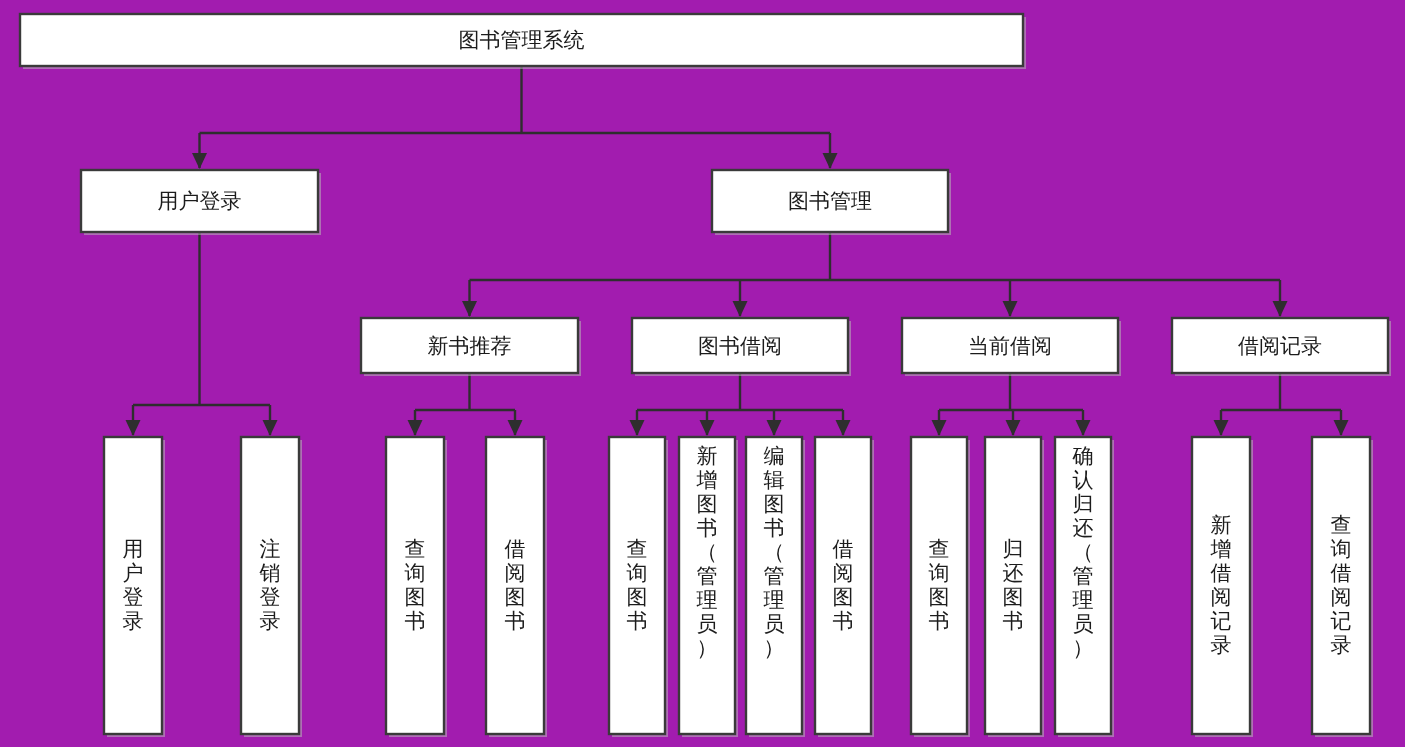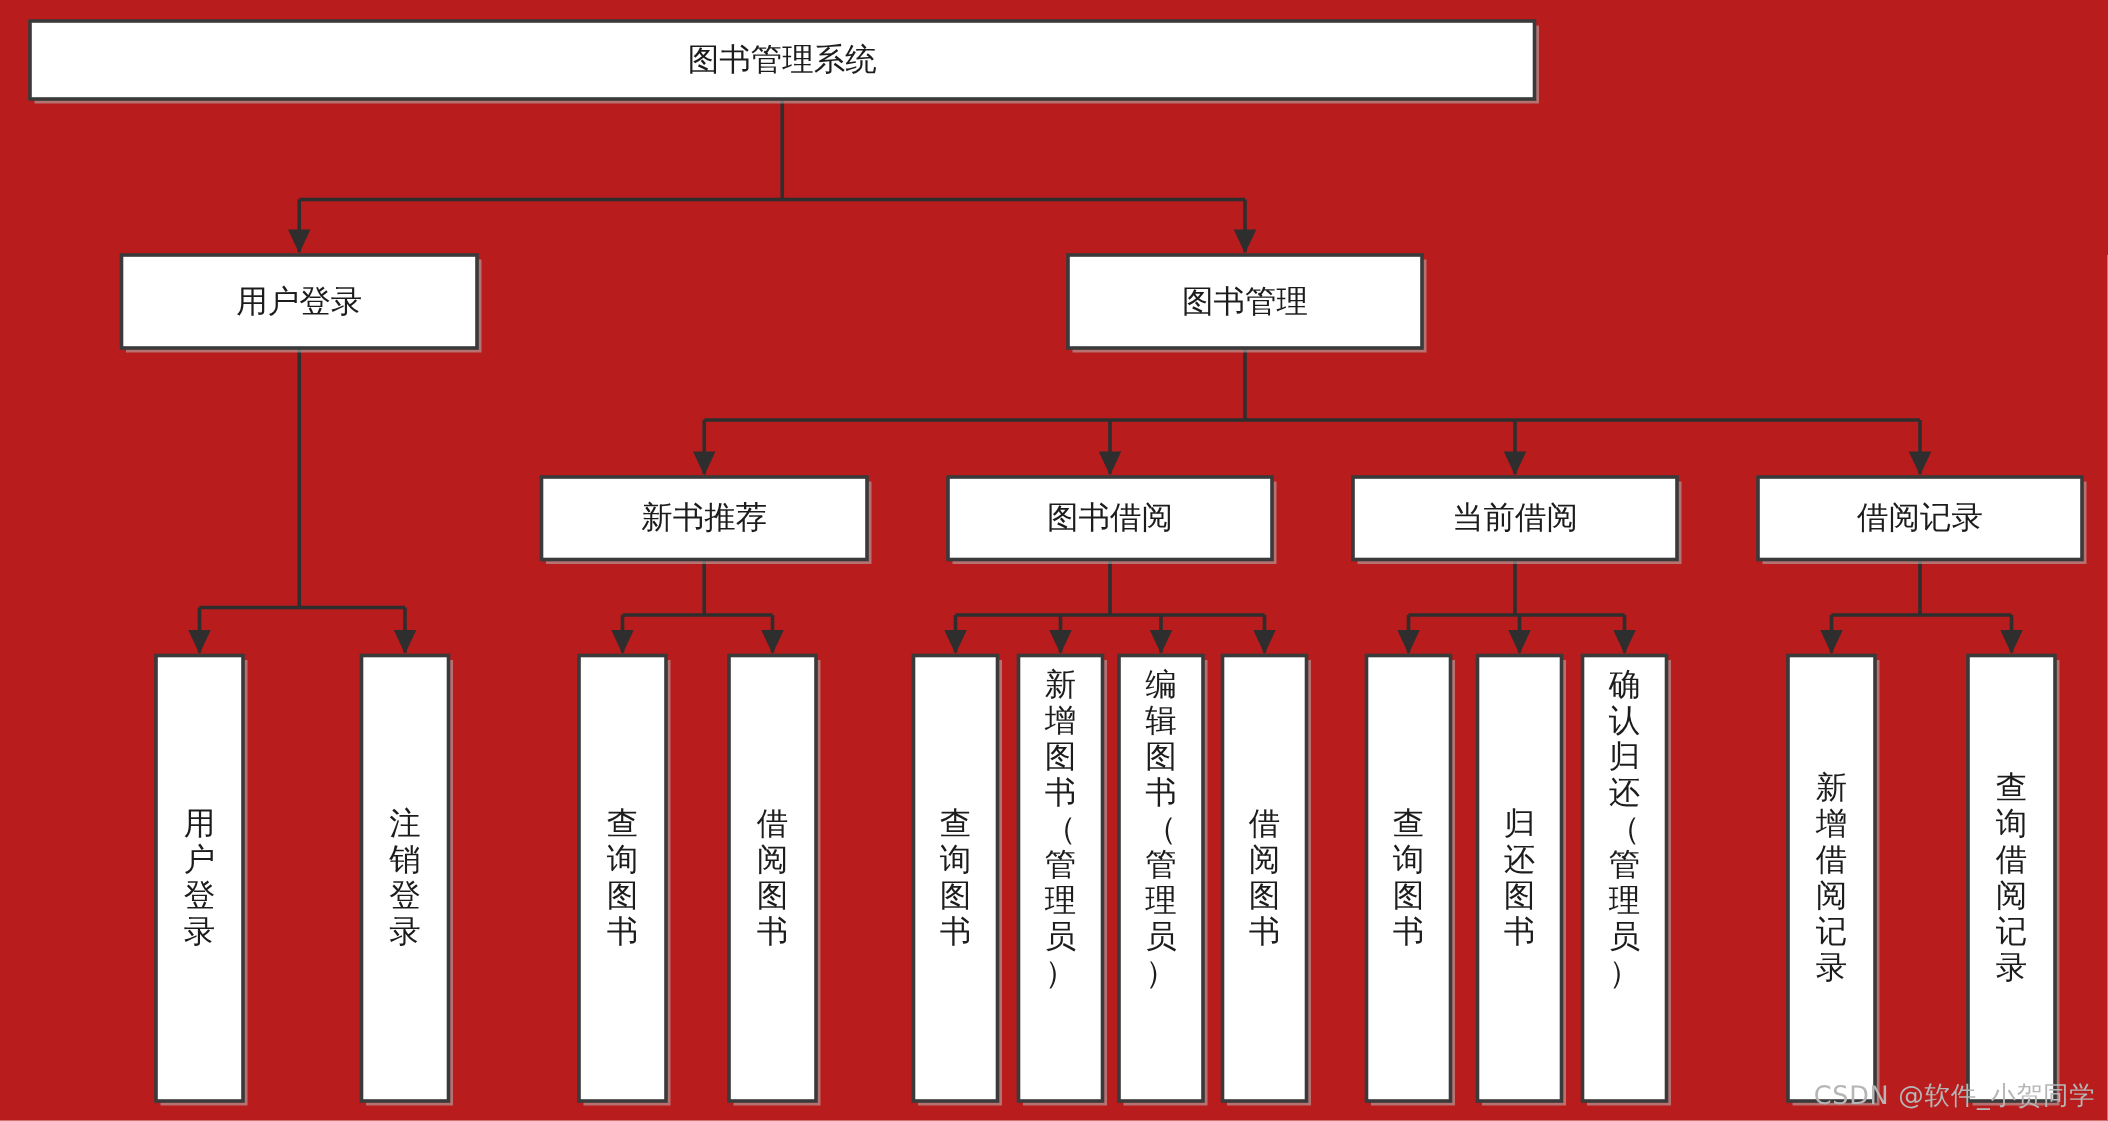--- a/index.html
+++ b/index.html
@@ -11,21 +11,21 @@
   body {
     width: 1405px;
     height: 747px;
     overflow: hidden;
     font-family: "DejaVu Sans", "Liberation Sans", sans-serif;
   }
   #diagram-root {
     position: relative;
     width: 1405px;
     height: 747px;
-    background: #b91c1c;
+    background: #a21caf;
     text-align: right;
   }
   svg.diagram-canvas {
     position: absolute;
     top: 0;
     left: 0;
     width: 1405px;
     height: 747px;
     display: block;
   }
@@ -232,14 +232,13 @@
           <rect class="node-rect" x="1192" y="437" width="58" height="297"></rect>
           <text class="node-label-vertical" x="1221" y="532.22"><tspan x="1221" dy="0">新</tspan><tspan x="1221" dy="24">增</tspan><tspan x="1221" dy="24">借</tspan><tspan x="1221" dy="24">阅</tspan><tspan x="1221" dy="24">记</tspan><tspan x="1221" dy="24">录</tspan></text>
         </g>
         <g>
           <rect class="node-rect-shadow" x="1315" y="440" width="58" height="297"></rect>
           <rect class="node-rect" x="1312" y="437" width="58" height="297"></rect>
           <text class="node-label-vertical" x="1341" y="532.22"><tspan x="1341" dy="0">查</tspan><tspan x="1341" dy="24">询</tspan><tspan x="1341" dy="24">借</tspan><tspan x="1341" dy="24">阅</tspan><tspan x="1341" dy="24">记</tspan><tspan x="1341" dy="24">录</tspan></text>
         </g>
       </g>
   </svg>
-  <div class="watermark-text">CSDN @软件_小贺同学</div>
 </div>
 
 </body></html>

